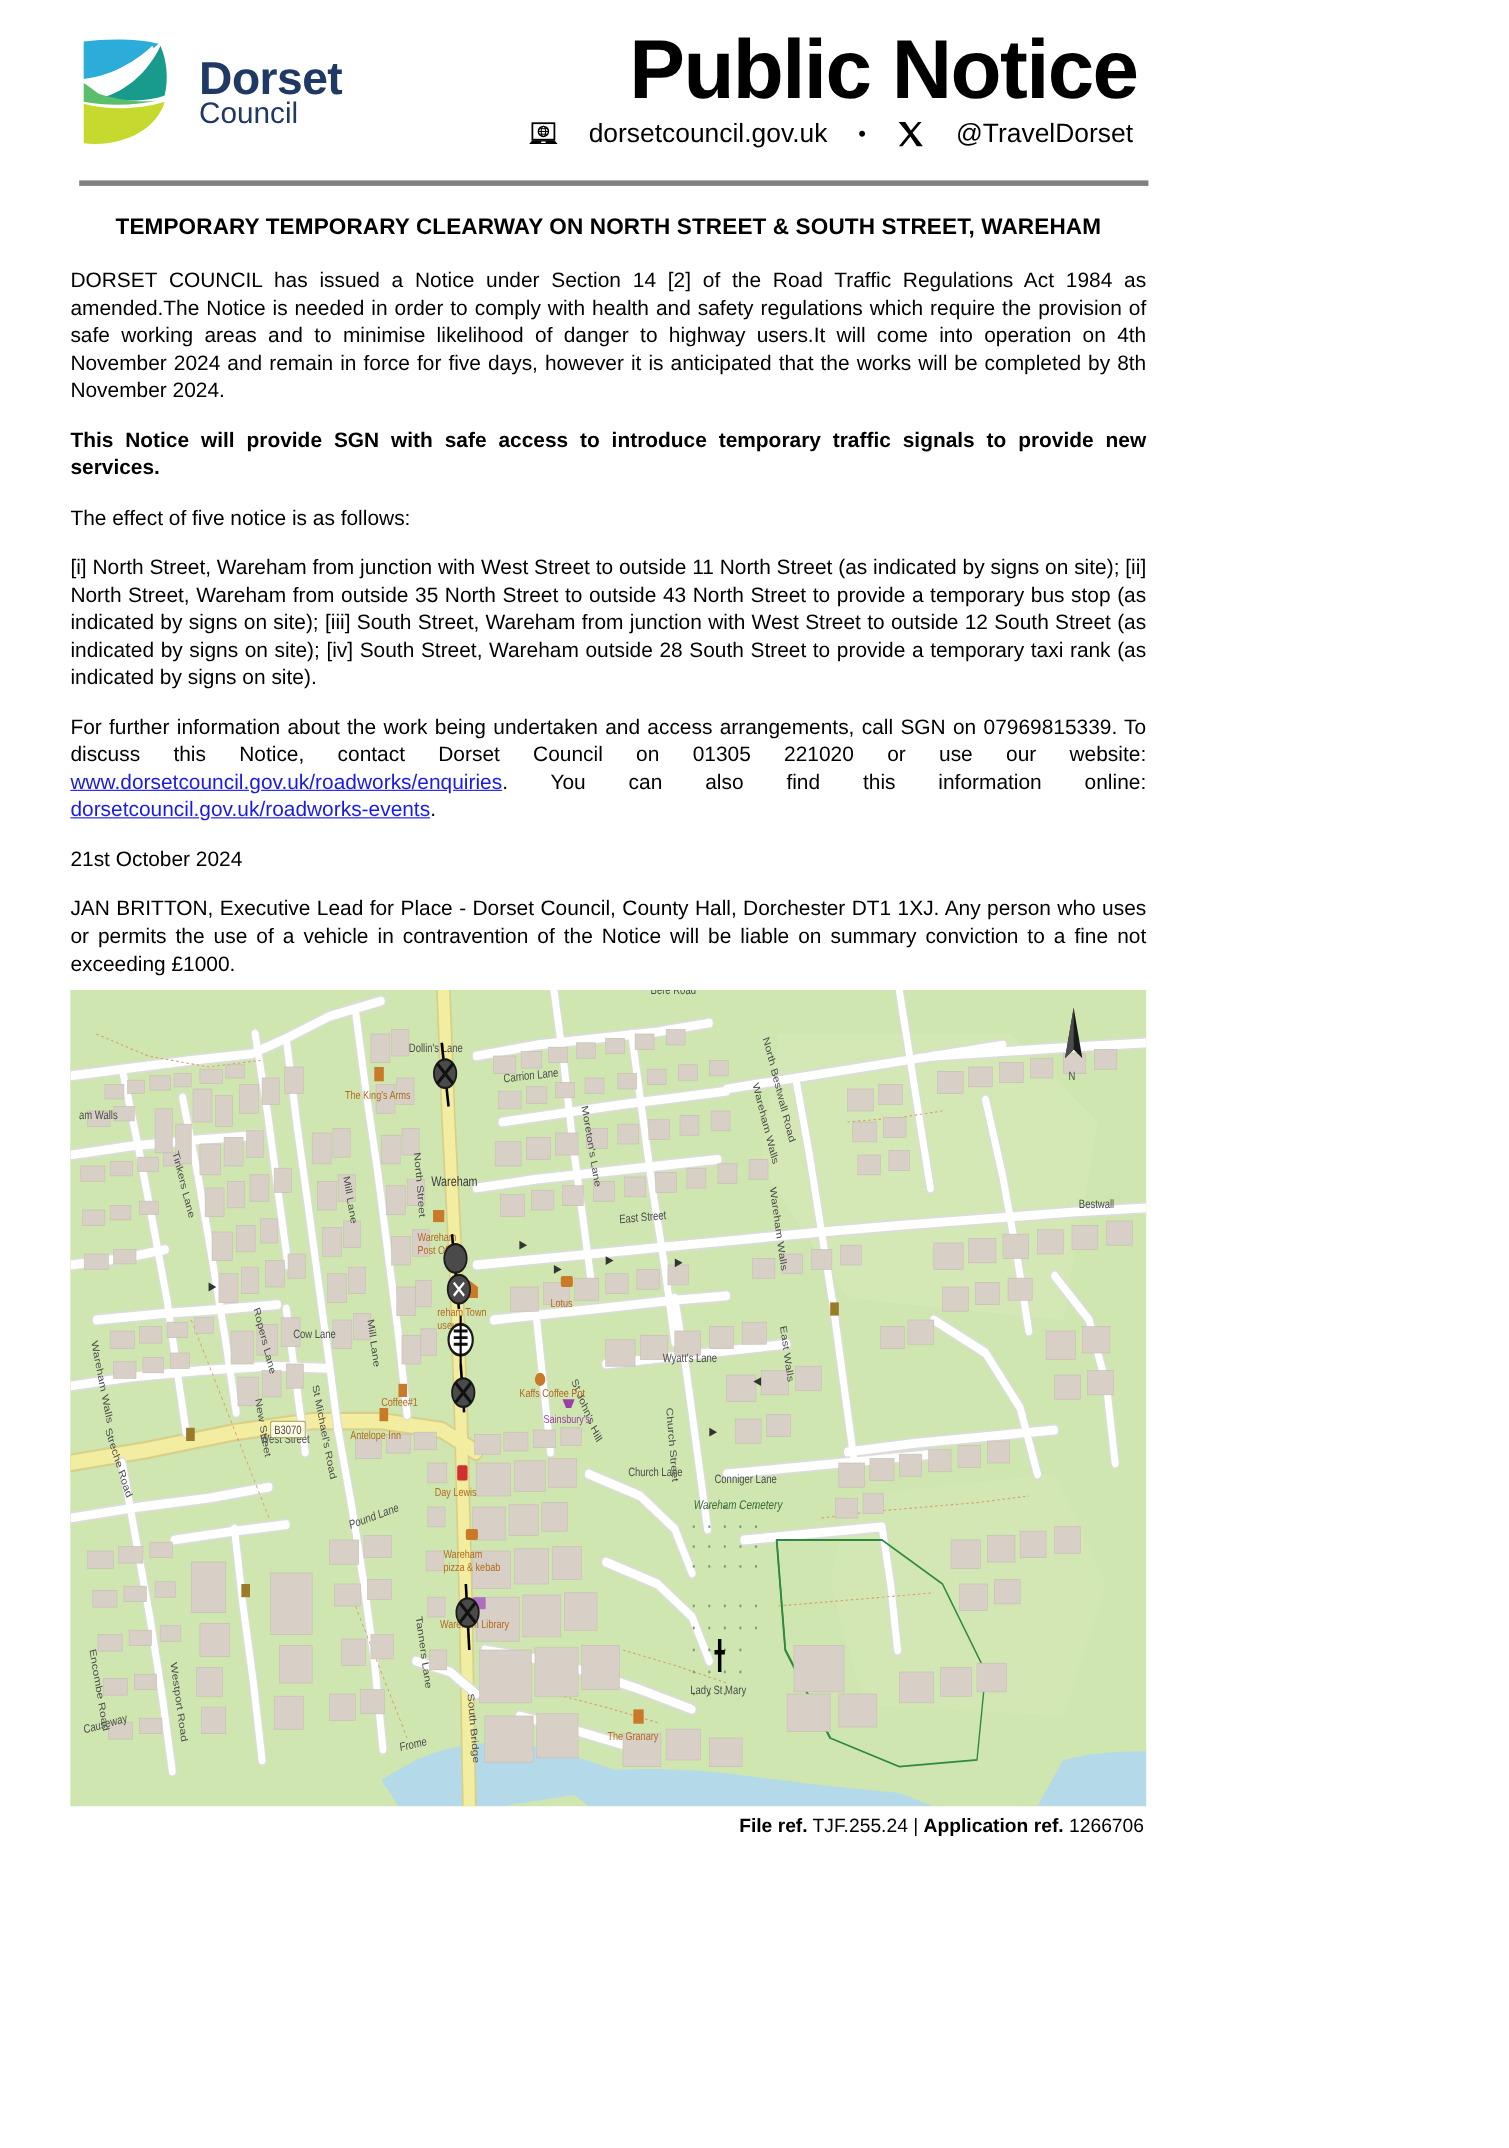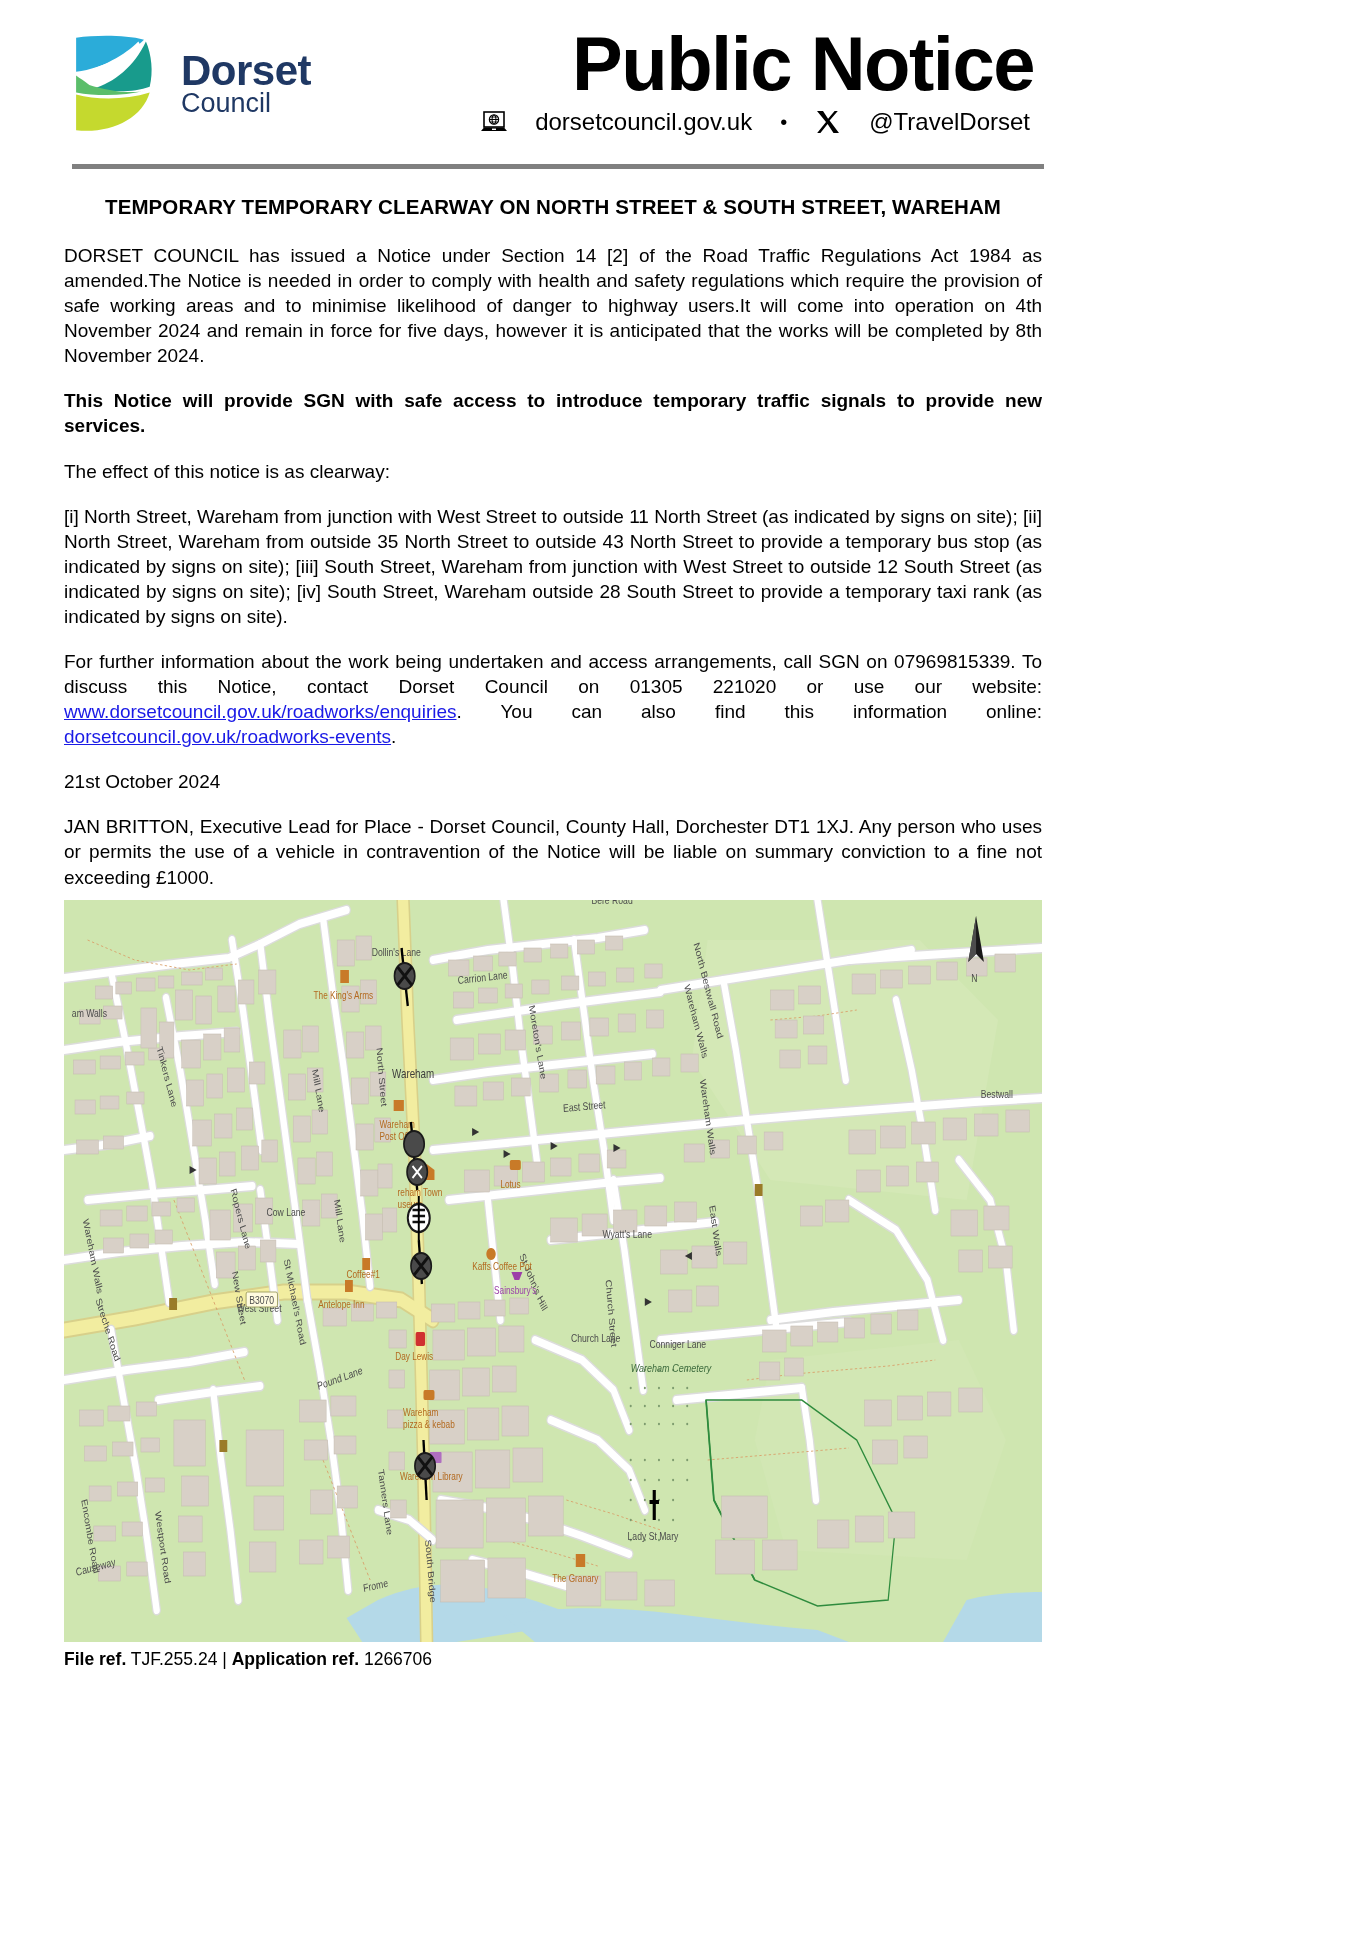--- a/index.html
+++ b/index.html
@@ -137,20 +137,21 @@
     background: #c9e6a8;
     border: 0;
   }
   .map-svg { display:block; width:100%; height:100%; }
 
   
   .footer-ref {
     margin: 7px 64px 0 64px;
     font-size: 17.5px;
     color: #000;
+    text-align: right;
   }
   .footer-ref b { font-weight: bold; }
 </style>
 </head>
 <body>
 
 <div class="page">
 
   <div class="header">
 
@@ -199,21 +200,21 @@
 
   <div class="rule"></div>
 
   <div class="content">
     <h1 class="notice-title">TEMPORARY TEMPORARY CLEARWAY ON NORTH STREET &amp; SOUTH STREET, WAREHAM</h1>
 
     <p class="body-par">DORSET COUNCIL has issued a Notice under Section 14 [2] of the Road Traffic Regulations Act 1984 as amended.The Notice is needed in order to comply with health and safety regulations which require the provision of safe working areas and to minimise likelihood of danger to highway users.It will come into operation on 4th November 2024 and remain in force for five days, however it is anticipated that the works will be completed by 8th November 2024.</p>
 
     <p class="body-par bold">This Notice will provide SGN with safe access to introduce temporary traffic signals to provide new services.</p>
 
-    <p class="body-par">The effect of this notice is as clearway:</p>
+    <p class="body-par">The effect of five notice is as follows:</p>
 
 
     <p class="body-par">[i] North Street, Wareham from junction with West Street to outside 11 North Street (as indicated by signs on site); [ii] North Street, Wareham from outside 35 North Street to outside 43 North Street to provide a temporary bus stop (as indicated by signs on site); [iii] South Street, Wareham from junction with West Street to outside 12 South Street (as indicated by signs on site); [iv] South Street, Wareham outside 28 South Street to provide a temporary taxi rank (as indicated by signs on site).</p>
 
     <p class="body-par"><span>For further information about the work being undertaken and access arrangements, call SGN on 07969815339. To discuss this Notice, contact Dorset Council on 01305 221020 or use our website: </span><a class="doclink" href="#">www.dorsetcouncil.gov.uk/roadworks/enquiries</a><span>. You can also find this information online: </span><a class="doclink" href="#">dorsetcouncil.gov.uk/roadworks-events</a><span>.</span></p>
 
     <p class="body-par">21st October 2024</p>
 
     <p class="body-par last">JAN BRITTON, Executive Lead for Place - Dorset Council, County Hall, Dorchester DT1 1XJ. Any person who uses or permits the use of a vehicle in contravention of the Notice will be liable on summary conviction to a fine not exceeding £1000.</p>
   </div>

